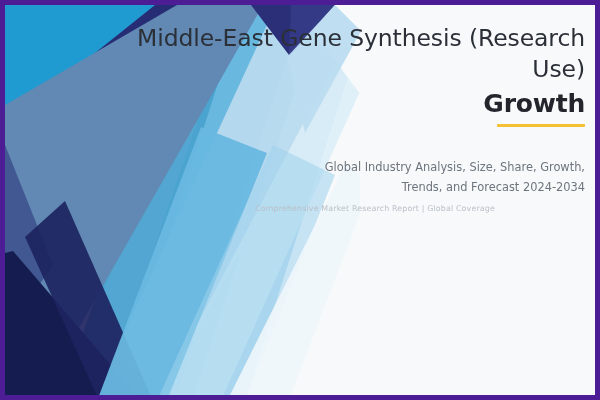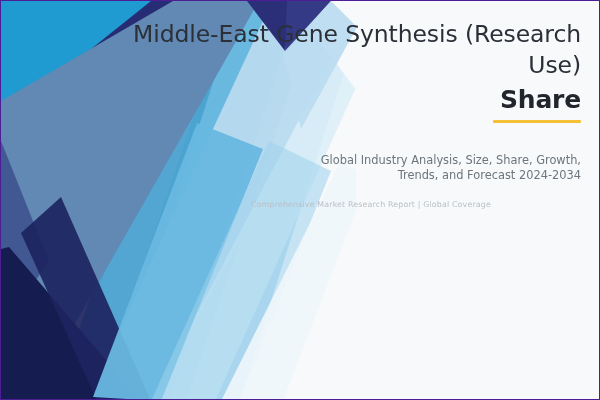--- a/index.html
+++ b/index.html
@@ -9,21 +9,21 @@
     background: #ffffff;
   }
   #cover {
     position: relative;
     width: 600px;
     height: 400px;
     overflow: hidden;
     background: #f7f9fa;
     font-family: "DejaVu Sans", "Liberation Sans", sans-serif;
     box-sizing: border-box;
-    border: 1px solid #4c1d95;
+    border: 5px solid #4c1d95;
   }
   #bg-art {
     position: absolute;
     left: 0; top: 0;
     width: 600px;
     height: 400px;
     display: block;
   }
   #text-layer {
     position: absolute;
@@ -75,21 +75,21 @@
   .subtitle-block {
     position: absolute;
     right: 20px;
     top: 152px;
     width: 420px;
     text-align: right;
   }
   .subtitle {
     margin: 0;
     font-size: 11.4px;
-    line-height: 15px;
+    line-height: 20px;
     font-weight: 400;
     color: #6d757e;
     white-space: pre-line;
     text-align: right;
   }
   .tagline-block {
     position: absolute;
     right: 20px;
     top: 198px;
     width: 420px;
@@ -161,21 +161,21 @@
   </svg>
 
   <div id="text-layer">
 
     <div class="title-block">
       <h1 class="report-title">Middle-East Gene Synthesis (Research
 Use)</h1>
     </div>
 
     <div class="market-block">
-      <span class="market-word">Share</span>
+      <span class="market-word">Growth</span>
       <span class="market-rule"></span>
     </div>
 
     <div class="subtitle-block">
       <p class="subtitle">Global Industry Analysis, Size, Share, Growth,
 Trends, and Forecast 2024-2034</p>
     </div>
 
     <div class="tagline-block">
       <p class="tagline">Comprehensive Market Research Report | Global Coverage</p>

